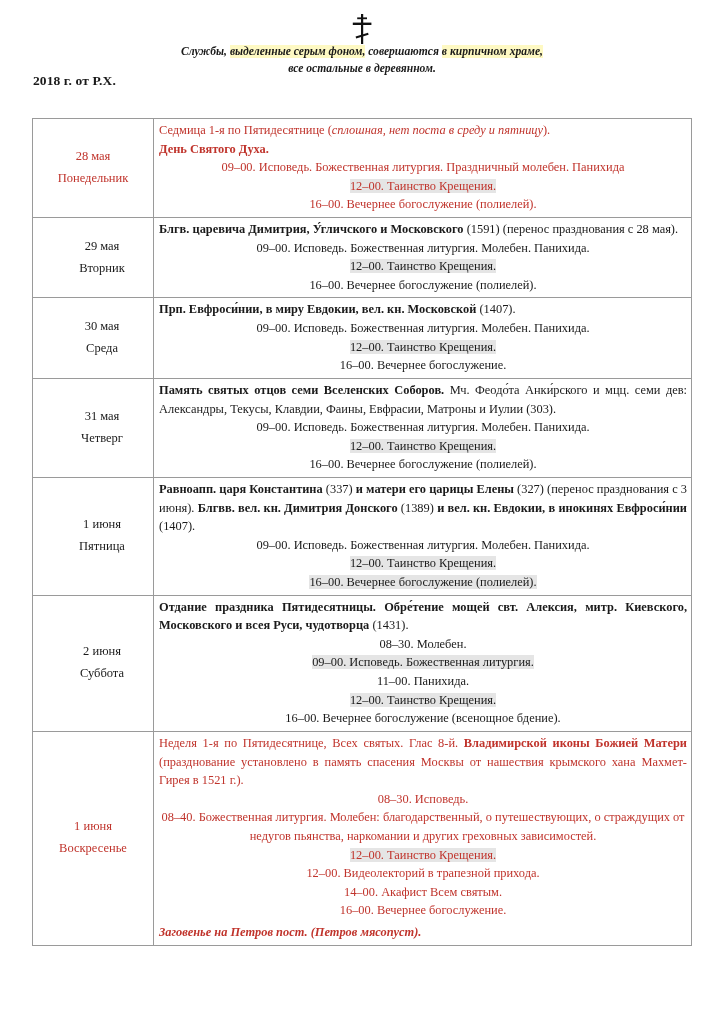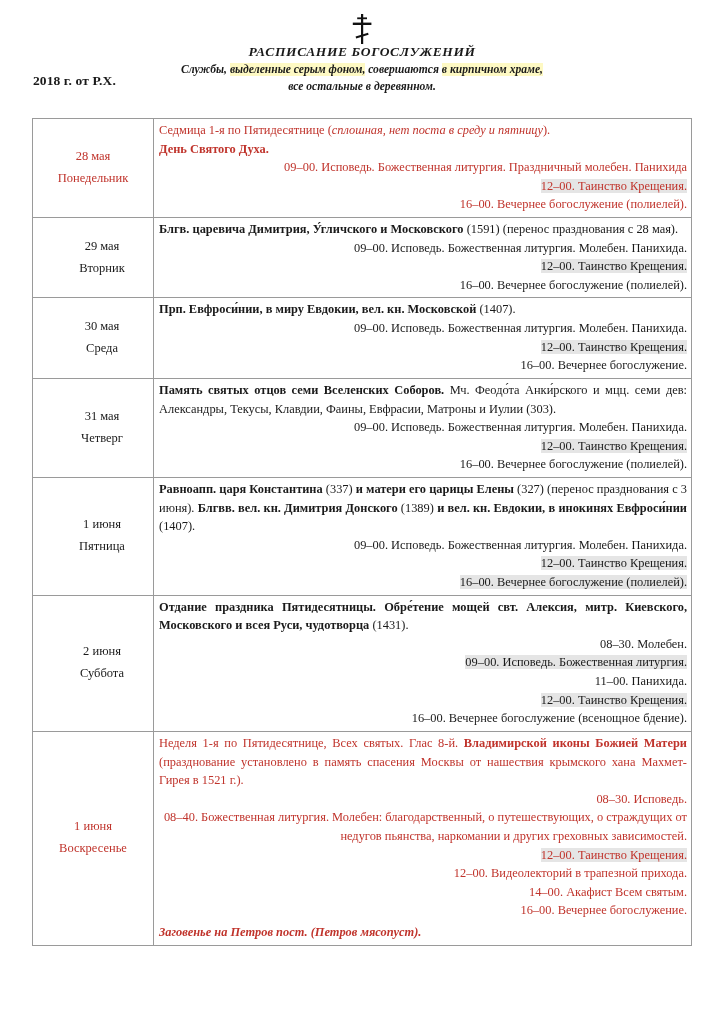--- a/index.html
+++ b/index.html
@@ -98,21 +98,21 @@
   .row-black td.daycell { color: #1a1a1a; padding-left: 20px; }
   .row-red   td.daycell { color: #c0342c; }
 
   .line {
     font-size: 12.4px;
     line-height: 1.5;
     margin: 0;
     text-align: justify;
     text-justify: inter-word;
   }
-  .line.nojust { text-align: right; }
+  .line.nojust { text-align: center; }
   .line b { font-weight: bold; }
   .line i { font-style: italic; }
 
   .row-red .line { color: #c0342c; }
   .row-black .line { color: #1a1a1a; }
 
   .line .mark {
     background: #e5e5e5;
     box-decoration-break: clone;
     -webkit-box-decoration-break: clone;
@@ -139,21 +139,20 @@
     <div class="cross">
       <svg width="22" height="34" viewBox="0 0 22 34" aria-hidden="true">
         <rect x="10" y="2" width="2.2" height="30" fill="#111"></rect>
         <rect x="6.2" y="5.4" width="9.8" height="1.8" fill="#111"></rect>
         <rect x="1.8" y="10.6" width="18.6" height="2.4" fill="#111"></rect>
         <rect x="4.6" y="22.6" width="13" height="2" fill="#111" transform="rotate(-17 11.1 23.6)"></rect>
       </svg>
     </div>
 
     <div class="title-block">
-      <div class="doc-title">РАСПИСАНИЕ БОГОСЛУЖЕНИЙ</div>
       <div class="subtitle">
         <span class="seg">Службы, </span><span class="seg hl">выделенные серым фоном,</span><span class="seg"> совершаются </span><span class="seg hl">в кирпичном храме,</span><br>
         <span>все остальные в деревянном.</span>
       </div>
     </div>
 
   </div>
 
   <table class="schedule">
     <tbody id="schedule-body">

